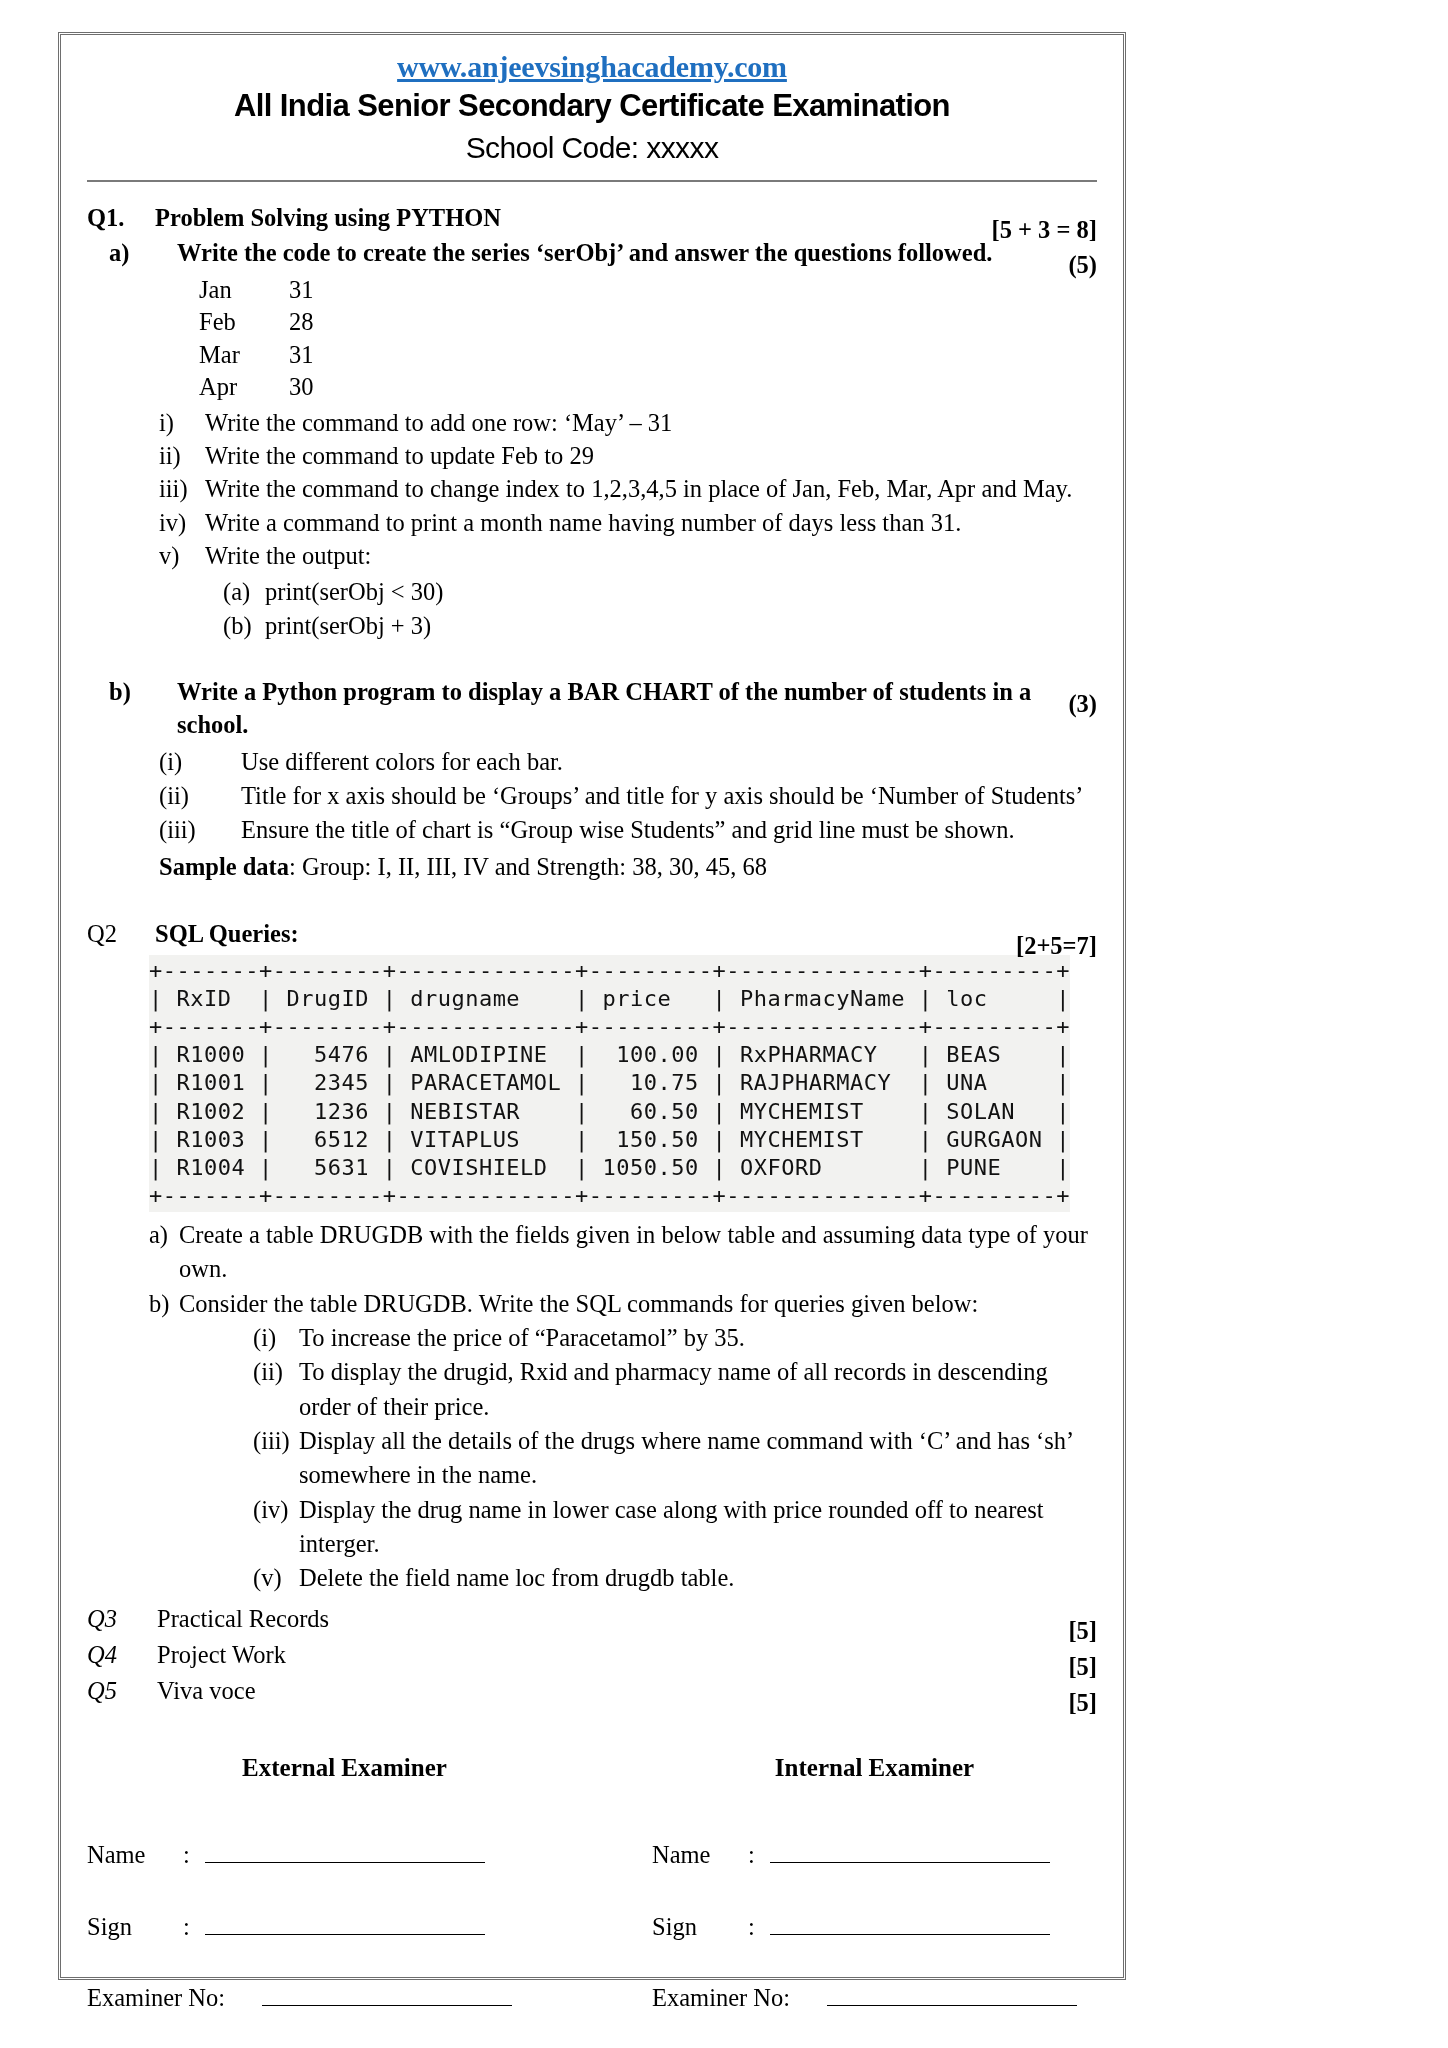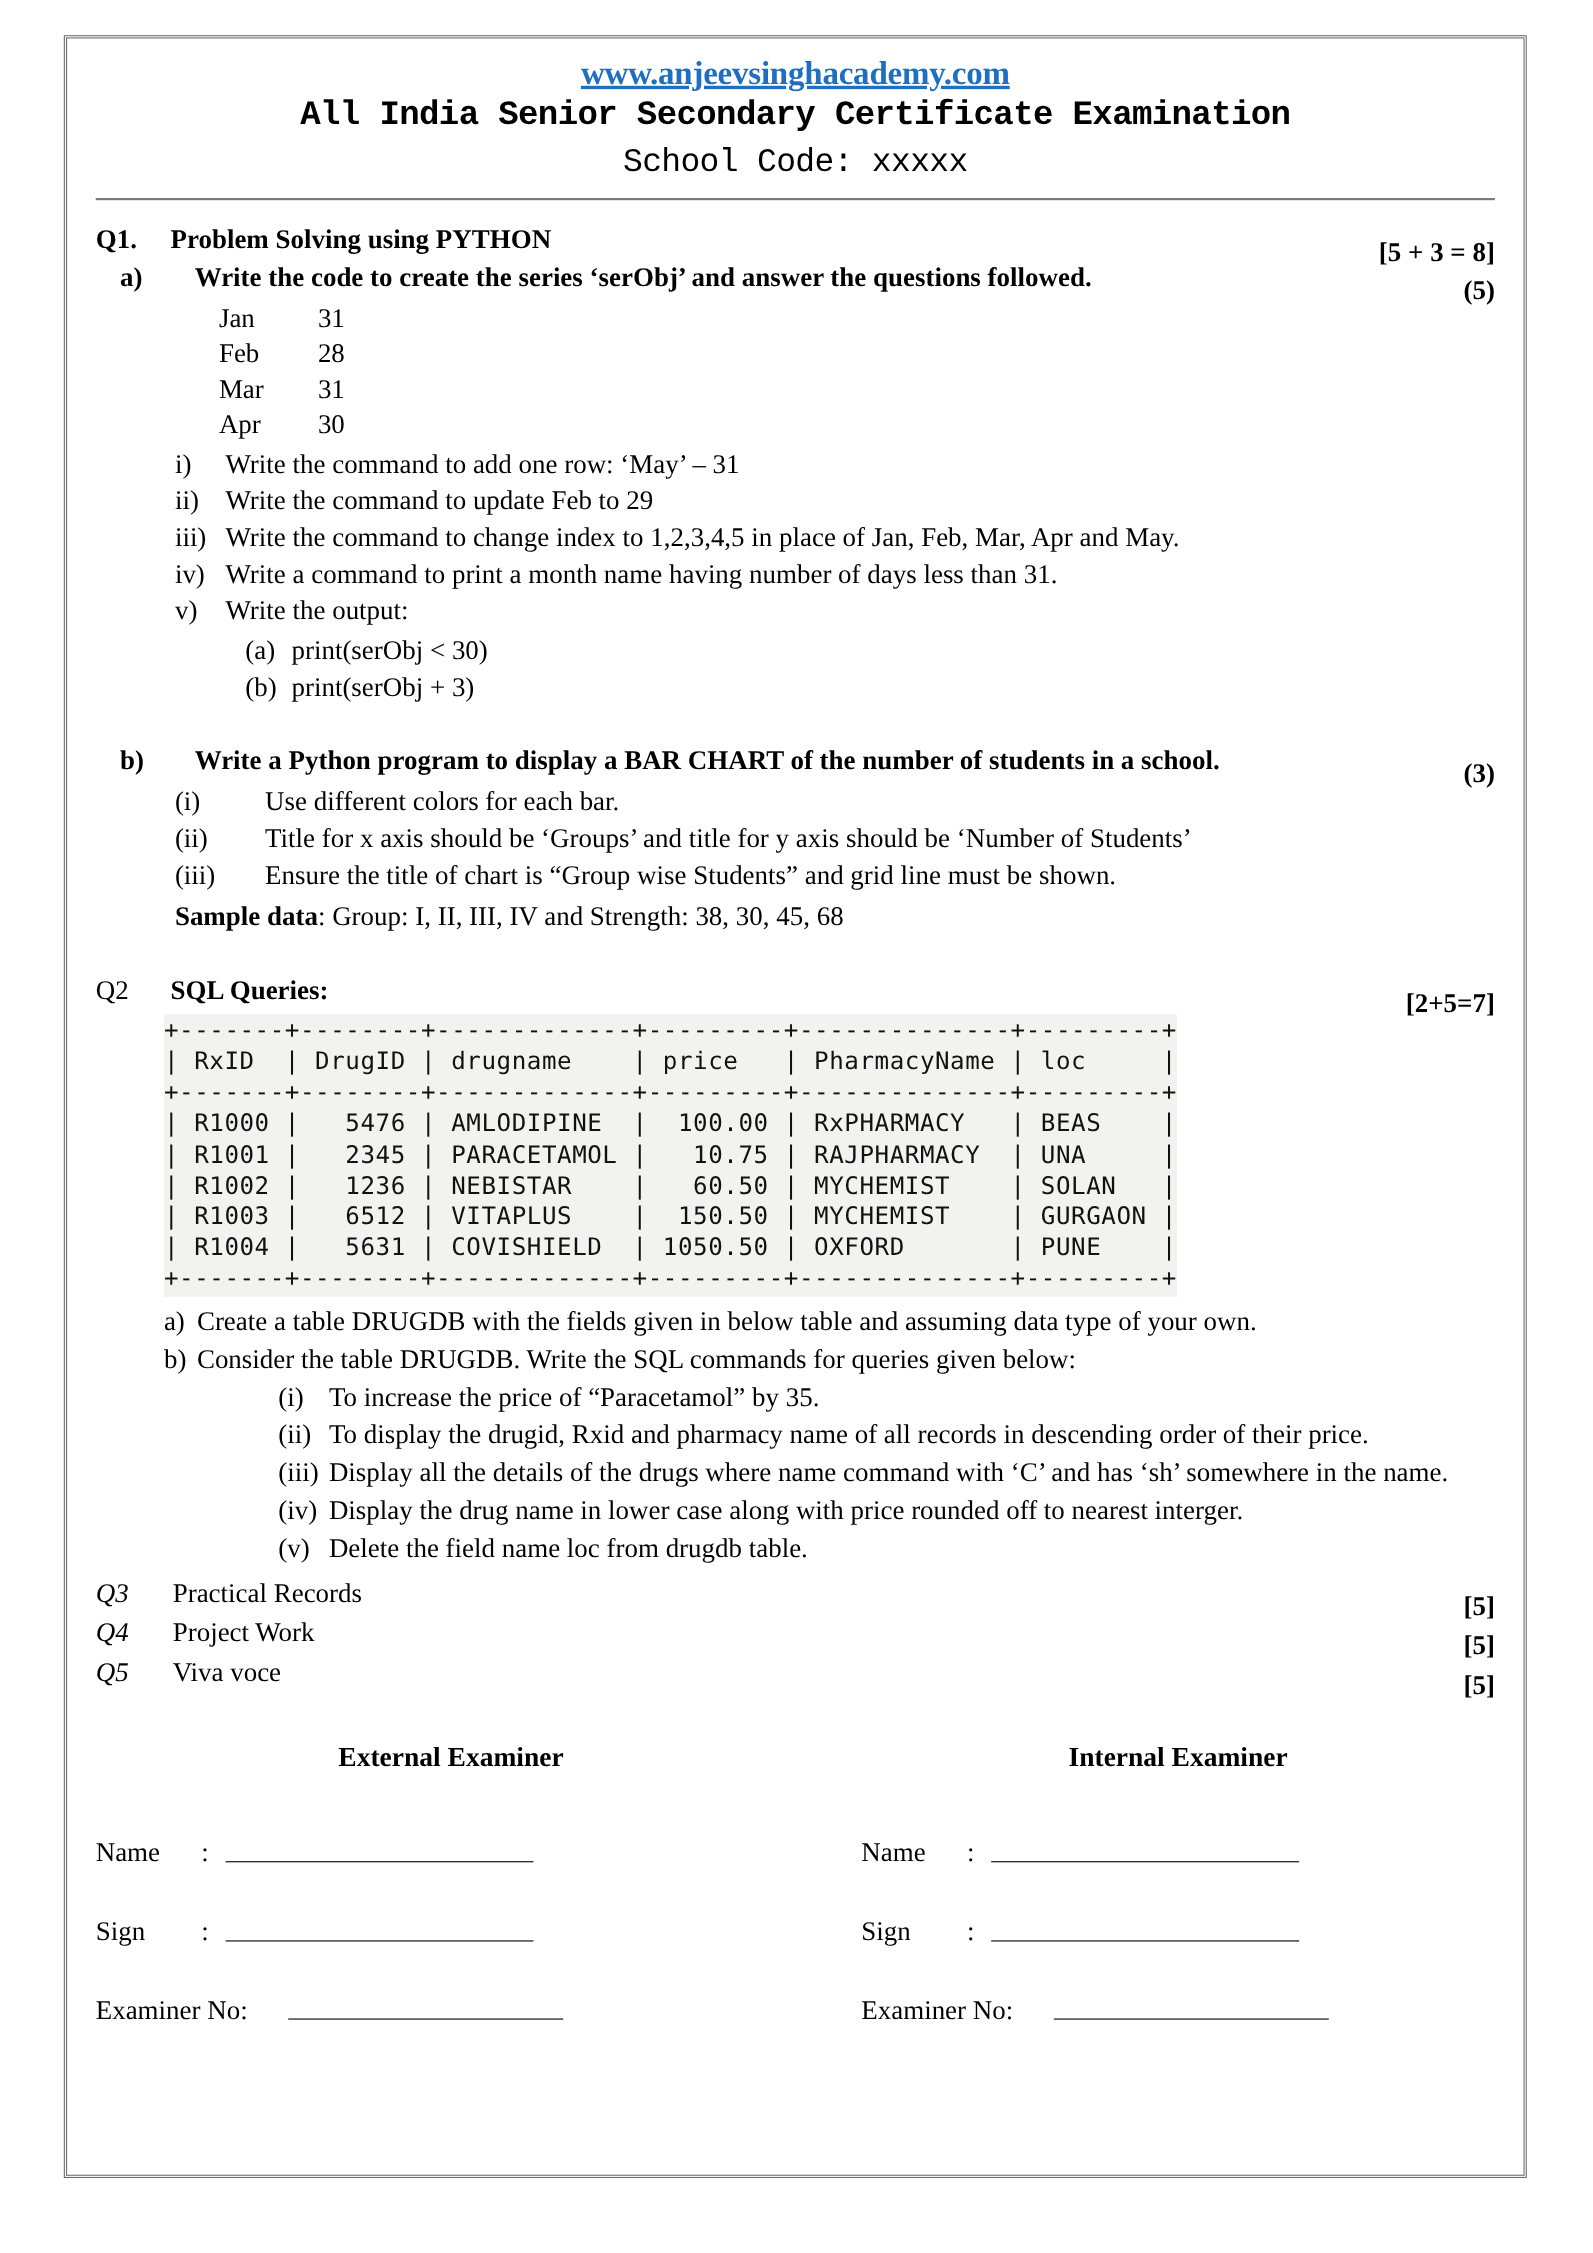--- a/index.html
+++ b/index.html
@@ -13,21 +13,21 @@
     font-family: "Liberation Serif", "DejaVu Serif", serif;
     color: #000000;
     overflow: hidden;
   }
 
   
   .page {
     position: absolute;
     left: 58px;
     top: 32px;
-    width: 1330px;
+    width: 1068px;
     height: 1948px;
     border: 3px double #6e6e6e;
     box-sizing: border-box;
     background: #ffffff;
   }
   .page-inner {
     position: absolute;
     left: 0; top: 0; right: 0; bottom: 0;
     padding: 14px 26px 0 26px;
     box-sizing: border-box;
@@ -39,21 +39,21 @@
     display: inline-block;
     font-family: "Liberation Serif", "DejaVu Serif", serif;
     font-weight: bold;
     font-size: 30px;
     color: #1f6fc0;
     text-decoration: underline;
     letter-spacing: -0.2px;
     line-height: 1.18;
   }
   .hdr-sans {
-    font-family: Liberation Mono, monospace;
+    font-family: Liberation Sans, sans-serif;
     letter-spacing: -0.6px;
   }
   .exam-title {
     font-weight: bold;
     font-size: 31px;
     line-height: 1.32;
     margin-top: 2px;
   }
   .school-code {
     font-size: 30px;

